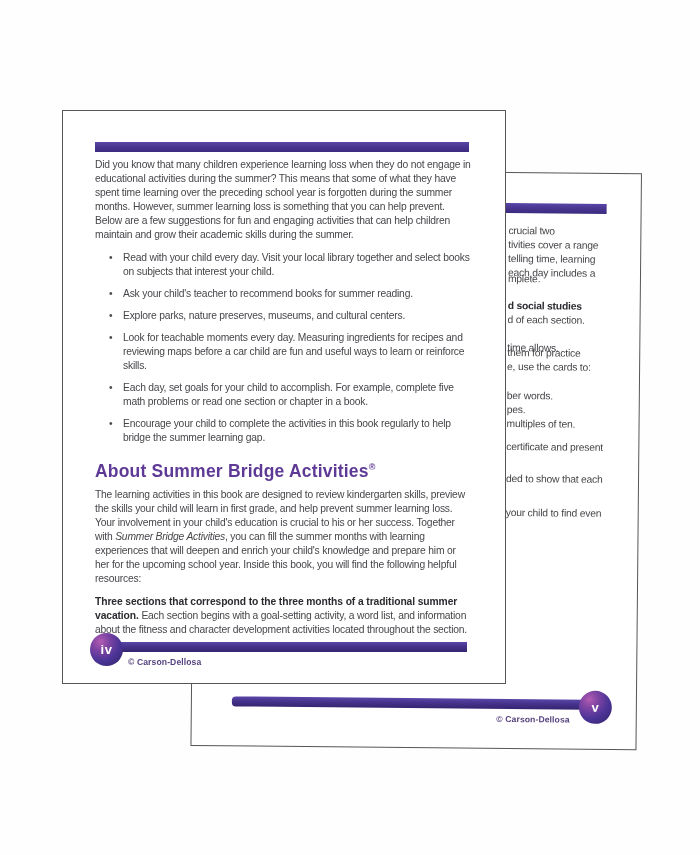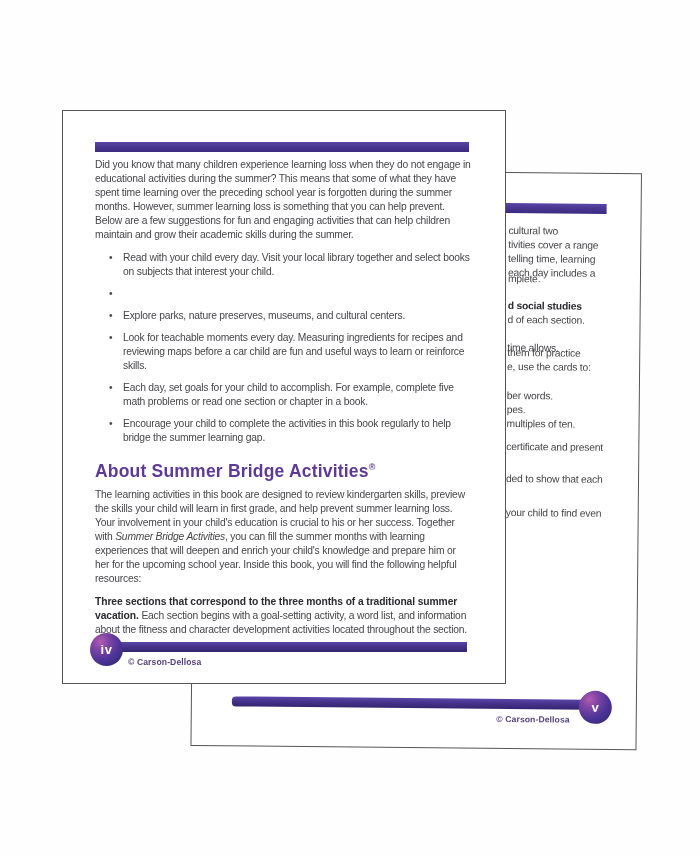--- a/index.html
+++ b/index.html
@@ -59,21 +59,21 @@
   #page-back .copyright{right:66px;top:541px;}
 </style>
 </head>
 <body>
 
 <div id="canvas">
 
   <div class="page" id="page-back">
     <div class="accent-bar bar-top"></div>
 
-    <div class="frag" style="top:52px">cultural two</div>
+    <div class="frag" style="top:52px">crucial two</div>
     <div class="frag" style="top:66px">tivities cover a range</div>
     <div class="frag" style="top:80px">telling time, learning</div>
     <div class="frag" style="top:94px">each day includes a</div>
     <div class="frag" style="top:100px">mplete.</div>
     <div class="frag bold-line" style="top:127px">d social studies</div>
     <div class="frag" style="top:141px">d of each section.</div>
     <div class="frag" style="top:169px">time allows.</div>
     <div class="frag" style="top:174px">them for practice</div>
     <div class="frag" style="top:188px">e, use the cards to:</div>
     <div class="frag" style="top:217px">ber words.</div>
@@ -94,20 +94,21 @@
 
     <p class="para body-text">Did you know that many children experience learning loss when they do not engage in educational activities during the summer? This means that some of what they have spent time learning over the preceding school year is forgotten during the summer months. However, summer learning loss is something that you can help prevent. Below are a few suggestions for fun and engaging activities that can help children maintain and grow their academic skills during the summer.</p>
 
     <div class="bullets body-text">
       <div class="bullet">
         <span class="dot">•</span>
         <span>Read with your child every day. Visit your local library together and select books on subjects that interest your child.</span>
       </div>
       <div class="bullet">
         <span class="dot">•</span>
+        <span>Ask your child's teacher to recommend books for summer reading.</span>
       </div>
       <div class="bullet">
         <span class="dot">•</span>
         <span>Explore parks, nature preserves, museums, and cultural centers.</span>
       </div>
       <div class="bullet">
         <span class="dot">•</span>
         <span>Look for teachable moments every day. Measuring ingredients for recipes and reviewing maps before a car child are fun and useful ways to learn or reinforce skills.</span>
       </div>
       <div class="bullet">

